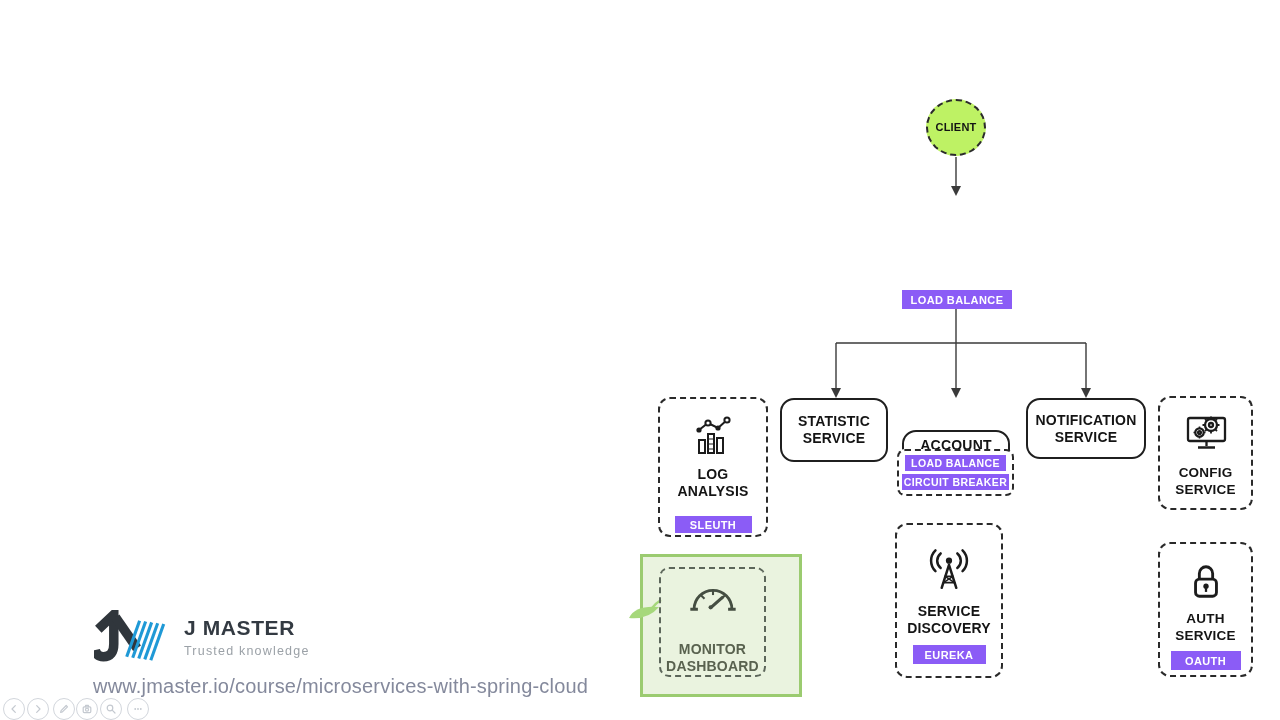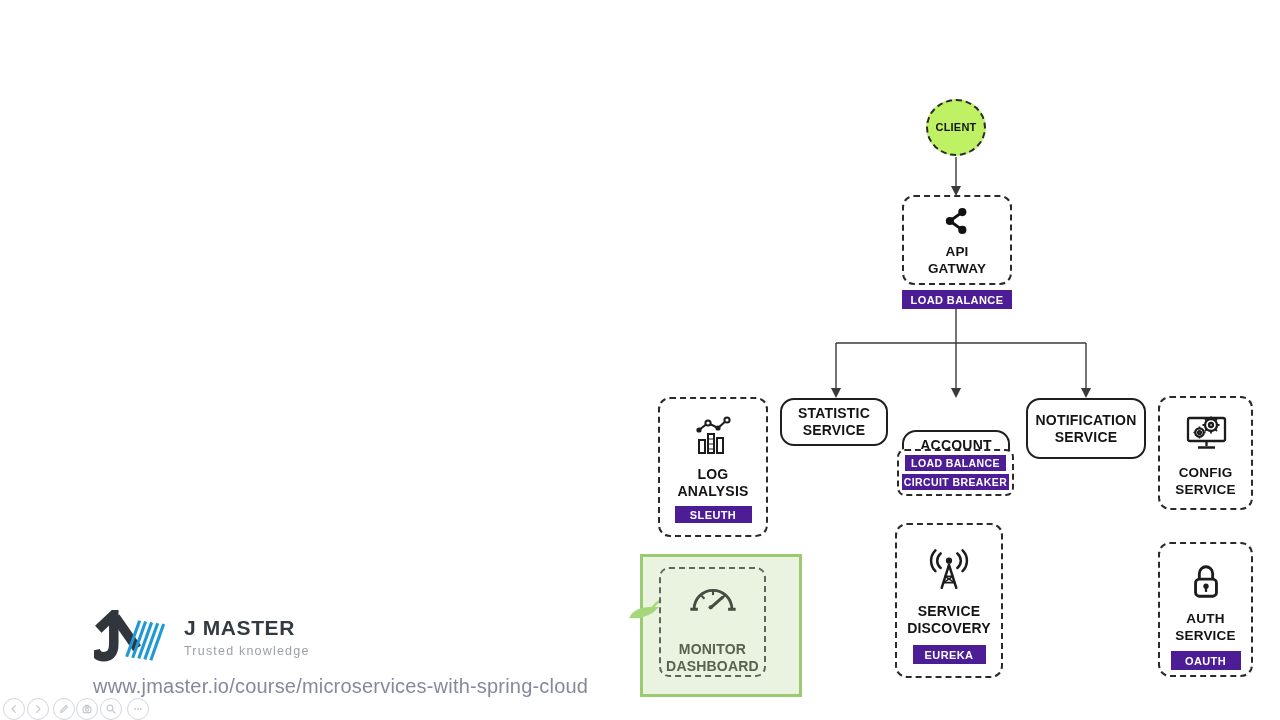--- a/index.html
+++ b/index.html
@@ -12,21 +12,21 @@
            font-size:96px; line-height:94px; letter-spacing:-3.5px; }
 
   
   .dbox { position:absolute; border:2px dashed #2a2a2a; border-radius:12px; background:#fff;
           display:flex; flex-direction:column; align-items:center; }
   .sbox { position:absolute; border:2px solid #1f1f1f; border-radius:14px; background:#fff;
           display:flex; flex-direction:column; align-items:center; justify-content:center; }
   .lbl  { font-weight:bold; color:#141414; text-align:center; font-size:14px;
           line-height:17px; letter-spacing:0.2px; }
   .lbl-s{ font-size:13.5px; }
-  .badge{ background:#4c1d95; color:#ffffff; font-weight:bold; font-size:11px;
+  .badge{ background:#8b5cf6; color:#ffffff; font-weight:bold; font-size:11px;
           letter-spacing:0.4px; display:flex; align-items:center; justify-content:center; }
   .circle { position:absolute; border:2px dashed #2a2a2a; border-radius:50%; background:#bef264;
             display:flex; align-items:center; justify-content:center; }
 
   
   .green-outer { position:absolute; left:640px; top:554px; width:162px; height:143px;
                  background:#eaf3df; border:3px solid #9bcb70; }
   .green-inner { position:absolute; left:16px; top:10px; width:107px; height:110px;
                  border:2px dashed #5c665a; border-radius:10px;
                  display:flex; flex-direction:column; align-items:center; }
@@ -66,35 +66,23 @@
       <polygon points="831,388 841,388 836,398"></polygon>
       <polygon points="951,388 961,388 956,398"></polygon>
       <polygon points="1081,388 1091,388 1086,398"></polygon>
     </g>
   </svg>
 
   <div class="circle" style="left:926px;top:99px;width:60px;height:57px;">
     <span class="lbl" style="font-size:11px;">CLIENT</span>
   </div>
 
-  <div class="dbox" style="left:902px;top:195px;width:110px;height:90px;padding-top:8px;">
-    <svg class="icon" width="32" height="32" viewBox="0 0 36 36">
-      <path d="M10,18 L24,8 M10,18 L24,28" stroke="#111" stroke-width="3.2" fill="none"></path>
-      <circle cx="24" cy="8" r="4.6" fill="#111"></circle>
-      <circle cx="10" cy="18" r="4.6" fill="#111"></circle>
-      <circle cx="24" cy="28" r="4.6" fill="#111"></circle>
-    </svg>
-    <div style="margin-top:6px;">
-      <div class="lbl lbl-s">API</div>
-      <div class="lbl lbl-s">GATWAY</div>
-    </div>
-  </div>
   <div class="badge abs" style="left:902px;top:290px;width:110px;height:19px;">LOAD BALANCE</div>
 
-  <div class="sbox" style="left:780px;top:398px;width:108px;height:48px;align-items:center;">
+  <div class="sbox" style="left:780px;top:398px;width:108px;height:64px;align-items:center;">
     <span class="lbl">STATISTIC</span>
     <span class="lbl">SERVICE</span>
   </div>
 
   <div class="sbox" style="left:902px;top:398px;width:108px;height:48px;margin-top:32px;">
     <span class="lbl">ACCOUNT</span>
     <span class="lbl">SERVICE</span>
   </div>
 
   <div class="sbox" style="left:1026px;top:398px;width:120px;height:61px;">
@@ -118,21 +106,21 @@
       </g>
       <circle cx="8" cy="14" r="2.6" fill="#1c1c1c"></circle>
       <circle cx="17" cy="7" r="2.6" fill="#fff" stroke="#1c1c1c" stroke-width="2"></circle>
       <circle cx="27" cy="12" r="2.6" fill="#1c1c1c"></circle>
       <circle cx="36" cy="4" r="2.6" fill="#fff" stroke="#1c1c1c" stroke-width="2"></circle>
     </svg>
     <div style="margin-top:9px;">
       <div class="lbl">LOG</div>
       <div class="lbl">ANALYSIS</div>
     </div>
-    <div class="badge" style="width:77px;height:17px;margin-top:6px;">SLEUTH</div>
+    <div class="badge" style="width:77px;height:17px;margin-top:16px;">SLEUTH</div>
   </div>
 
   <div class="green-outer">
     <svg class="abs" width="34" height="30" viewBox="0 0 34 30" style="left:-15px;top:42px;">
       <path d="M1,19 Q7,6 31,8 Q20,21 1,19 Z" fill="#a6d87b"></path>
       <path d="M24,9 Q28,4 33,1" stroke="#a6d87b" stroke-width="2.2" fill="none"></path>
     </svg>
     <div class="green-inner" style="padding-top:10px;">
       <svg class="icon" width="56" height="36" viewBox="0 0 56 36">
         <g stroke="#454e42" stroke-width="3" fill="none">

